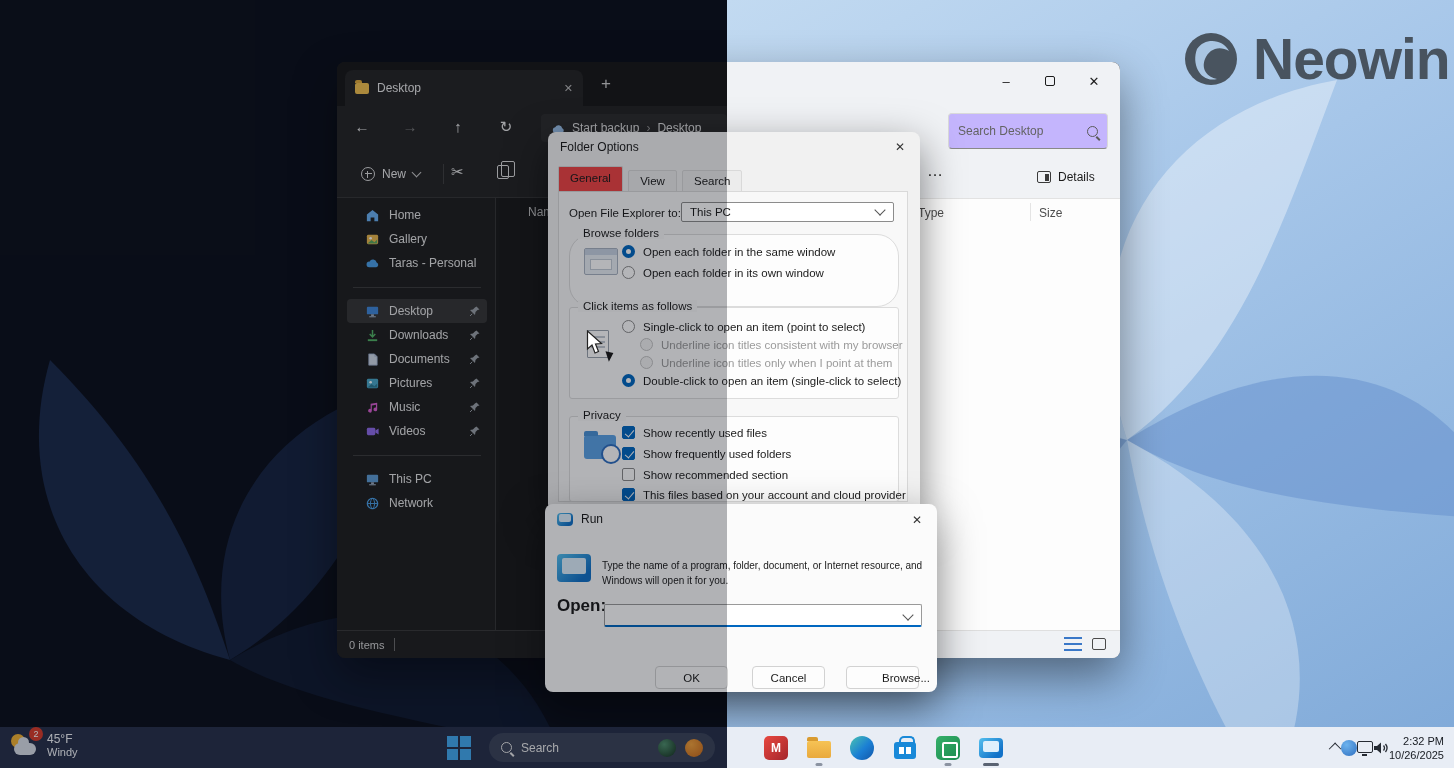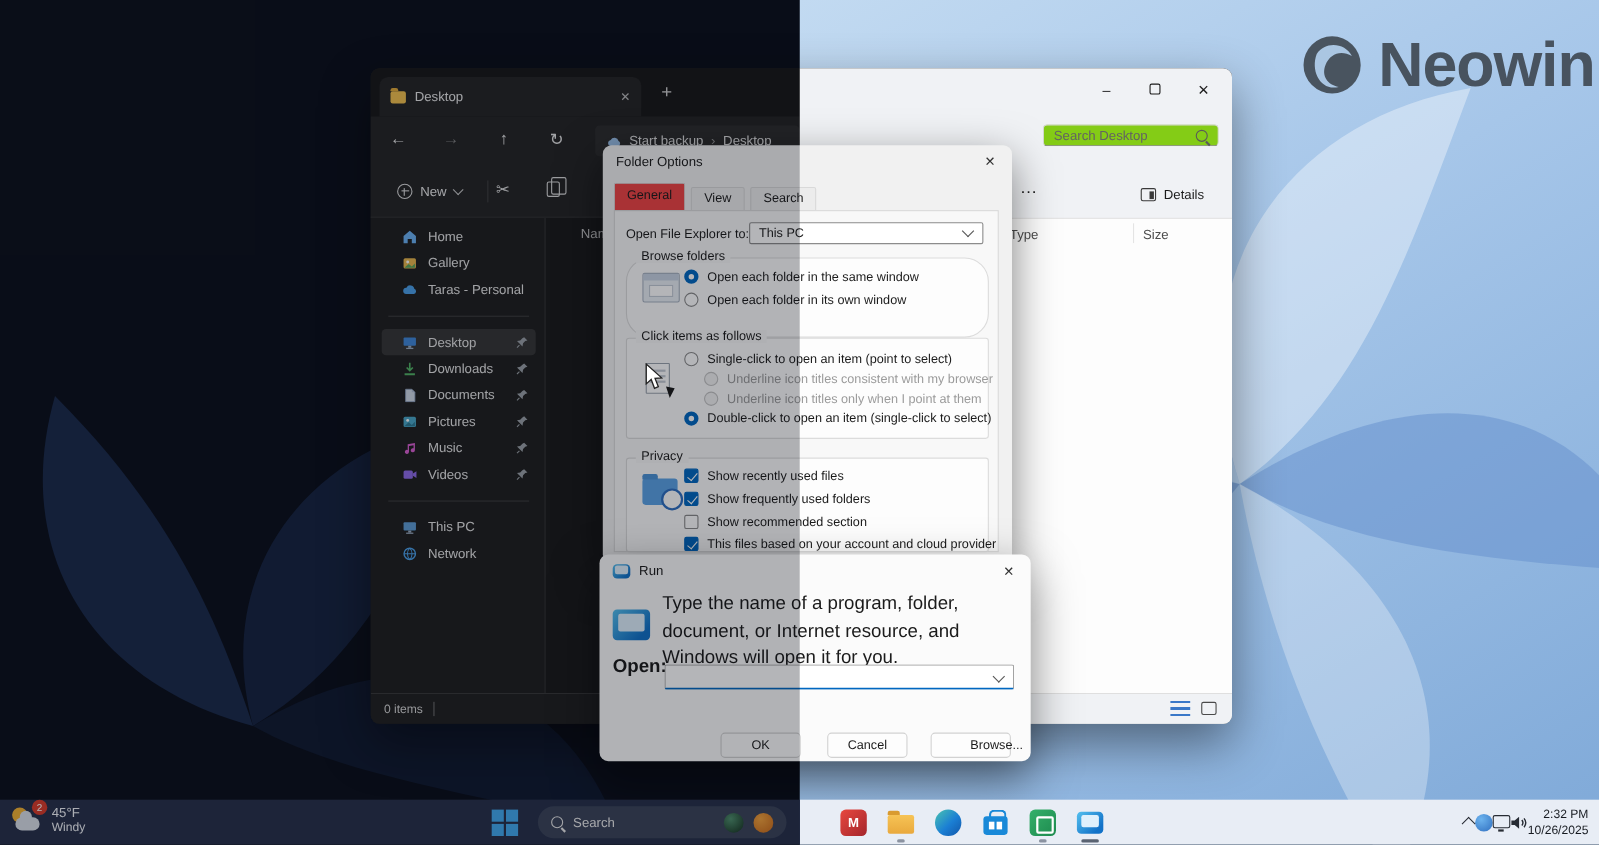--- a/index.html
+++ b/index.html
@@ -62,21 +62,21 @@
 
   .exp-status-left { position:absolute; left:0; top:568px; width:390px; height:28px; background:#202020; border-top:1px solid #383838;
                      border-radius:0 0 0 8px; display:flex; align-items:center; gap:10px; padding-left:12px; color:#d3d3d3; font-size:11px; }
   .st-sep { width:1px; height:13px; background:#6a6a6a; }
 
   
   .exp-right { position:absolute; left:390px; top:0; width:393px; height:596px; background:#f0f2f5; border-radius:0 8px 8px 0; }
   .win-controls { position:absolute; right:4px; top:4px; display:flex; }
   .wc { width:44px; height:30px; display:flex; align-items:center; justify-content:center; color:#1b1b1b; font-size:13px; }
   .wc-max { width:10px; height:10px; border:1.2px solid #1b1b1b; border-radius:2px; }
-  .exp-search { position:absolute; left:221px; top:51px; width:160px; height:20px; background:#84cc16; border:1px solid #d9d9d9;
+  .exp-search { position:absolute; left:221px; top:51px; width:160px; height:36px; background:#c4b5fd; border:1px solid #d9d9d9;
                 border-bottom:1px solid #898989; border-radius:4px; display:flex; align-items:center; padding:0 9px; gap:6px; }
   .exp-search-text { flex:1; font-size:12px; color:#636363; white-space:nowrap; overflow:hidden; }
   .mag { width:11px; height:11px; border:1.5px solid #5a5a5a; border-radius:50%; position:relative; flex:none; }
   .mag::after { content:""; position:absolute; left:9px; top:9px; width:5px; height:1.5px; background:#5a5a5a; transform:rotate(45deg); transform-origin:0 0; }
   .see-more { position:absolute; left:200px; top:100px; font-size:16px; color:#1b1b1b; letter-spacing:1px; }
   .details-btn { position:absolute; left:302px; top:101px; height:28px; display:flex; align-items:center; gap:7px; padding:0 8px;
                  border-radius:4px; color:#1b1b1b; font-size:12px; }
   .details-ic { width:14px; height:12px; border:1.3px solid #3a3a3a; border-radius:2px; position:relative; }
   .details-ic::after { content:""; position:absolute; right:1.5px; top:1.5px; bottom:1.5px; width:4px; background:#3a3a3a; }
   .exp-right-divider { position:absolute; left:0; top:136px; width:393px; height:1px; background:#e2e2e2; }
@@ -128,21 +128,21 @@
   .ic-privacy::before { content:""; position:absolute; left:0; top:-4px; width:14px; height:5px; background:#4b92d6; border-radius:2px 2px 0 0; }
   .ic-privacy::after { content:""; position:absolute; right:-5px; bottom:-5px; width:16px; height:16px; border-radius:50%;
                        background:#fff; border:2.5px solid #2f6fc0; }
 
   
   .run { position:absolute; left:545px; top:504px; width:392px; height:188px; background:#fbfbfb; border-radius:8px;
          box-shadow:0 16px 42px rgba(0,0,0,0.5); z-index:400; color:#1b1b1b; }
   .run-titlebar { position:absolute; left:0; top:0; right:0; height:30px; display:flex; align-items:center; gap:8px; padding:0 12px; font-size:12px; }
   .monitor-ic { border-radius:4px; background:linear-gradient(135deg,#54c0ef 0%, #1272c8 80%); position:relative; }
   .monitor-ic::after { content:""; position:absolute; left:15%; top:15%; right:15%; bottom:28%; background:#dff0fc; border-radius:2px; }
-  .run-desc { position:absolute; left:57px; top:33px; width:322px; font-size:17px; line-height:1.45; color:#1b1b1b; }
+  .run-desc { position:absolute; left:57px; top:55px; width:322px; font-size:10px; line-height:1.45; color:#1b1b1b; }
   .run-open-label { position:absolute; left:12px; top:92px; font-size:17px;font-weight:bold; }
   .run-combo { position:absolute; left:59px; top:100px; width:318px; height:23px; background:#fff; border:1px solid #9a9a9a;
                border-bottom:2px solid #0067c0; border-radius:2px; }
   .run-combo::after { content:""; position:absolute; right:9px; top:6px; width:7px; height:7px;
                       border-right:1.4px solid #555; border-bottom:1.4px solid #555; transform:rotate(45deg); }
   .run-combo .val { position:absolute; left:8px; top:4px; font-size:11.5px; }
   .btn { position:absolute; top:162px; width:73px; height:23px; background:#fdfdfd; border:1px solid #d2d2d2; border-radius:4px;
          font-size:11.5px; color:#1b1b1b; display:flex; align-items:center; justify-content:center; }
 
   

